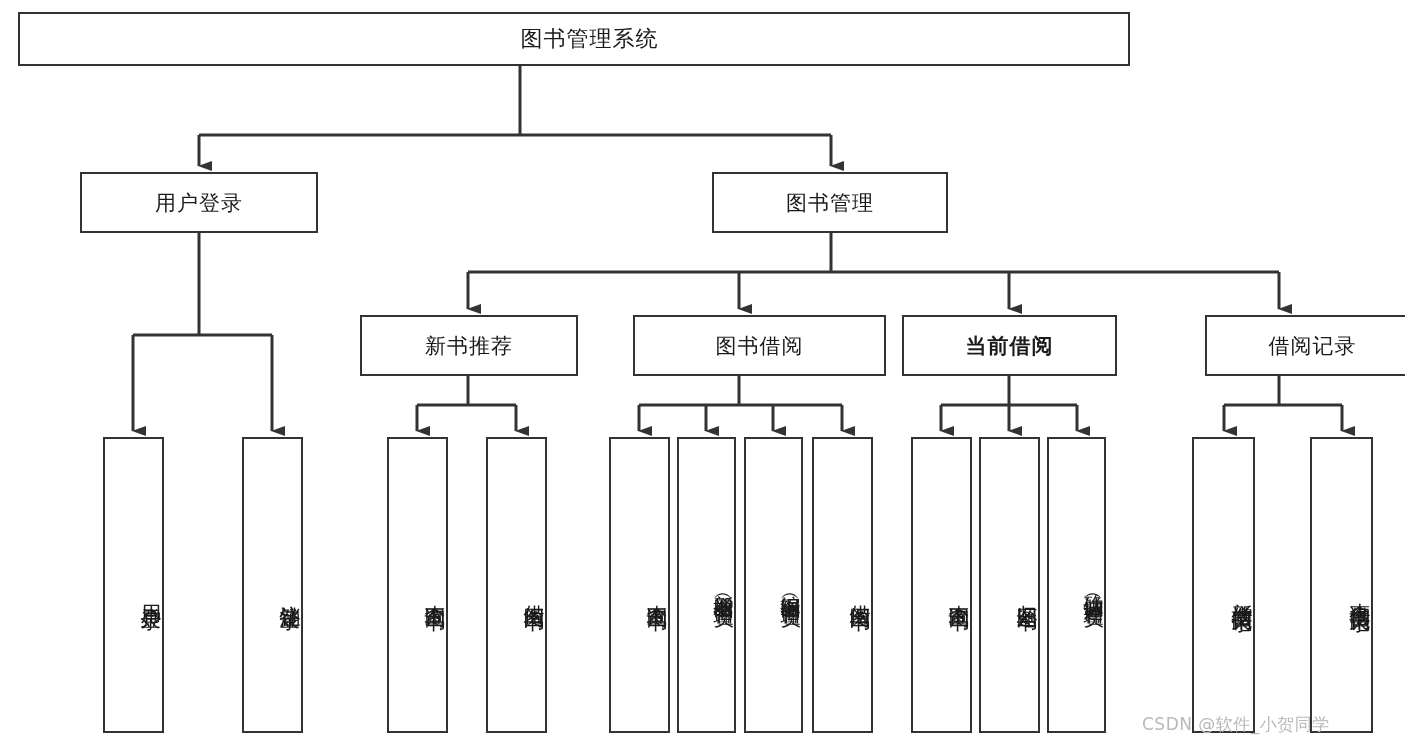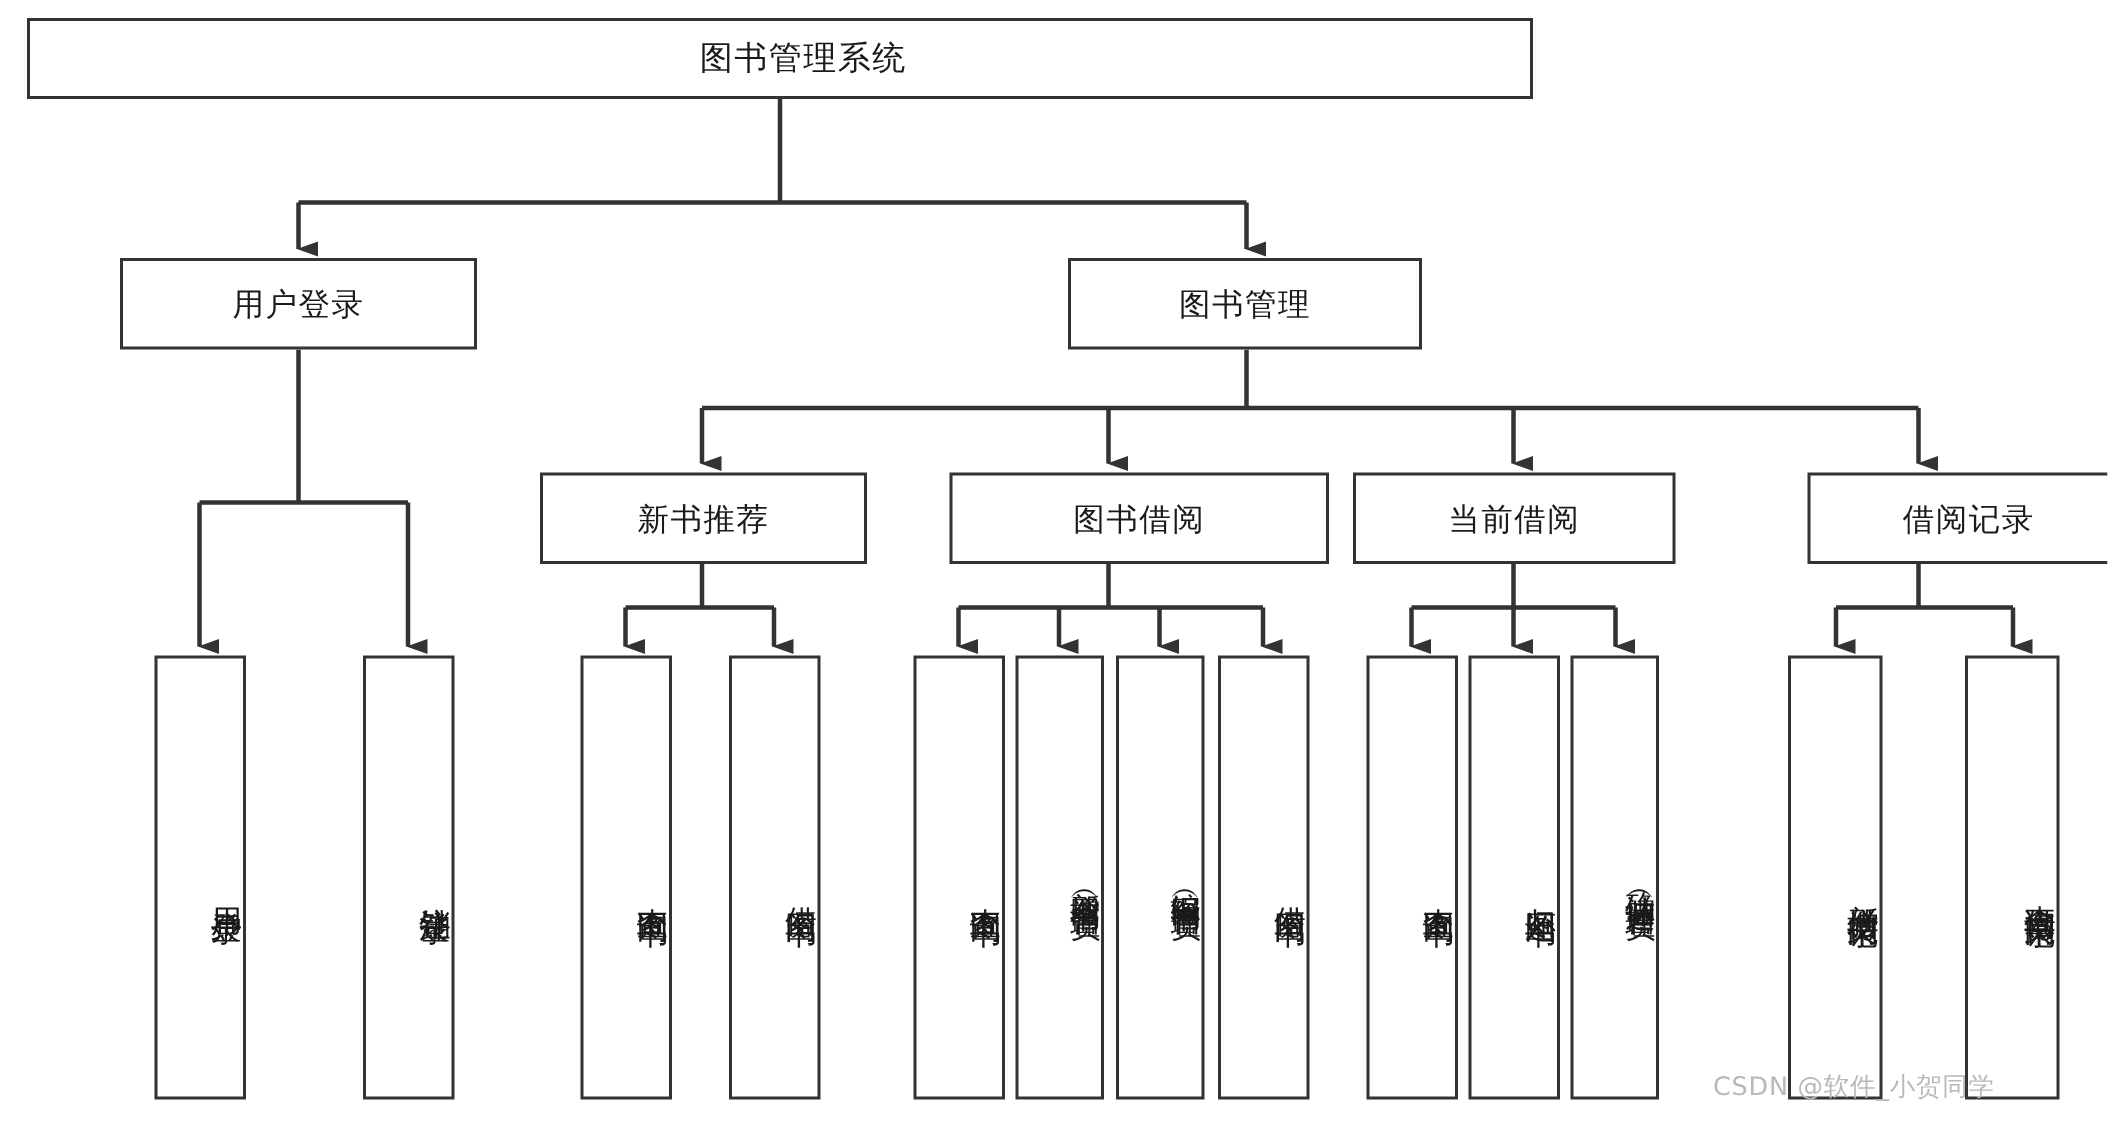--- a/index.html
+++ b/index.html
@@ -111,31 +111,31 @@
       <path d="M 1009 405 L 1009 431" marker-end="url(#arrow)"></path>
       <path d="M 1077 405 L 1077 431" marker-end="url(#arrow)"></path>
 
       <path d="M 1279 376 L 1279 405"></path>
       <path d="M 1224 405 L 1342 405"></path>
       <path d="M 1224 405 L 1224 431" marker-end="url(#arrow)"></path>
       <path d="M 1342 405 L 1342 431" marker-end="url(#arrow)"></path>
     </g>
   </svg>
 
-  <div class="node horizontal root" style="left:18px; top:12px; width:1004px; height:54px;padding-left:31px;">图书管理系统</div>
+  <div class="node horizontal root" style="left:18px; top:12px; width:1112px; height:54px;padding-left:31px;">图书管理系统</div>
 
   <div class="node horizontal" style="left:80px; top:172px; width:238px; height:61px;">用户登录</div>
 
   <div class="node horizontal" style="left:360px; top:315px; width:218px; height:61px;">新书推荐</div>
 
   <div class="node horizontal" style="left:712px; top:172px; width:236px; height:61px;">图书管理</div>
 
   <div class="node horizontal" style="left:633px; top:315px; width:253px; height:61px;">图书借阅</div>
 
-  <div class="node horizontal" style="left:902px; top:315px; width:215px; height:61px;">当前借阅</div>
+  <div class="node horizontal" style="left:902px; top:315px; width:215px; height:61px;font-weight:bold;">当前借阅</div>
 
   <div class="node horizontal" style="left:1172px; top:315px; width:215px; height:61px;margin-left:33px;">借阅记录</div>
 
   <div class="node vertical" style="left:103px; top:437px; width:61px; height:296px;">用户登录</div>
 
   <div class="node vertical" style="left:242px; top:437px; width:61px; height:296px;">注销登录</div>
 
   <div class="node vertical" style="left:387px; top:437px; width:61px; height:296px;">查询图书</div>
 
   <div class="node vertical" style="left:486px; top:437px; width:61px; height:296px;">借阅图书</div>

